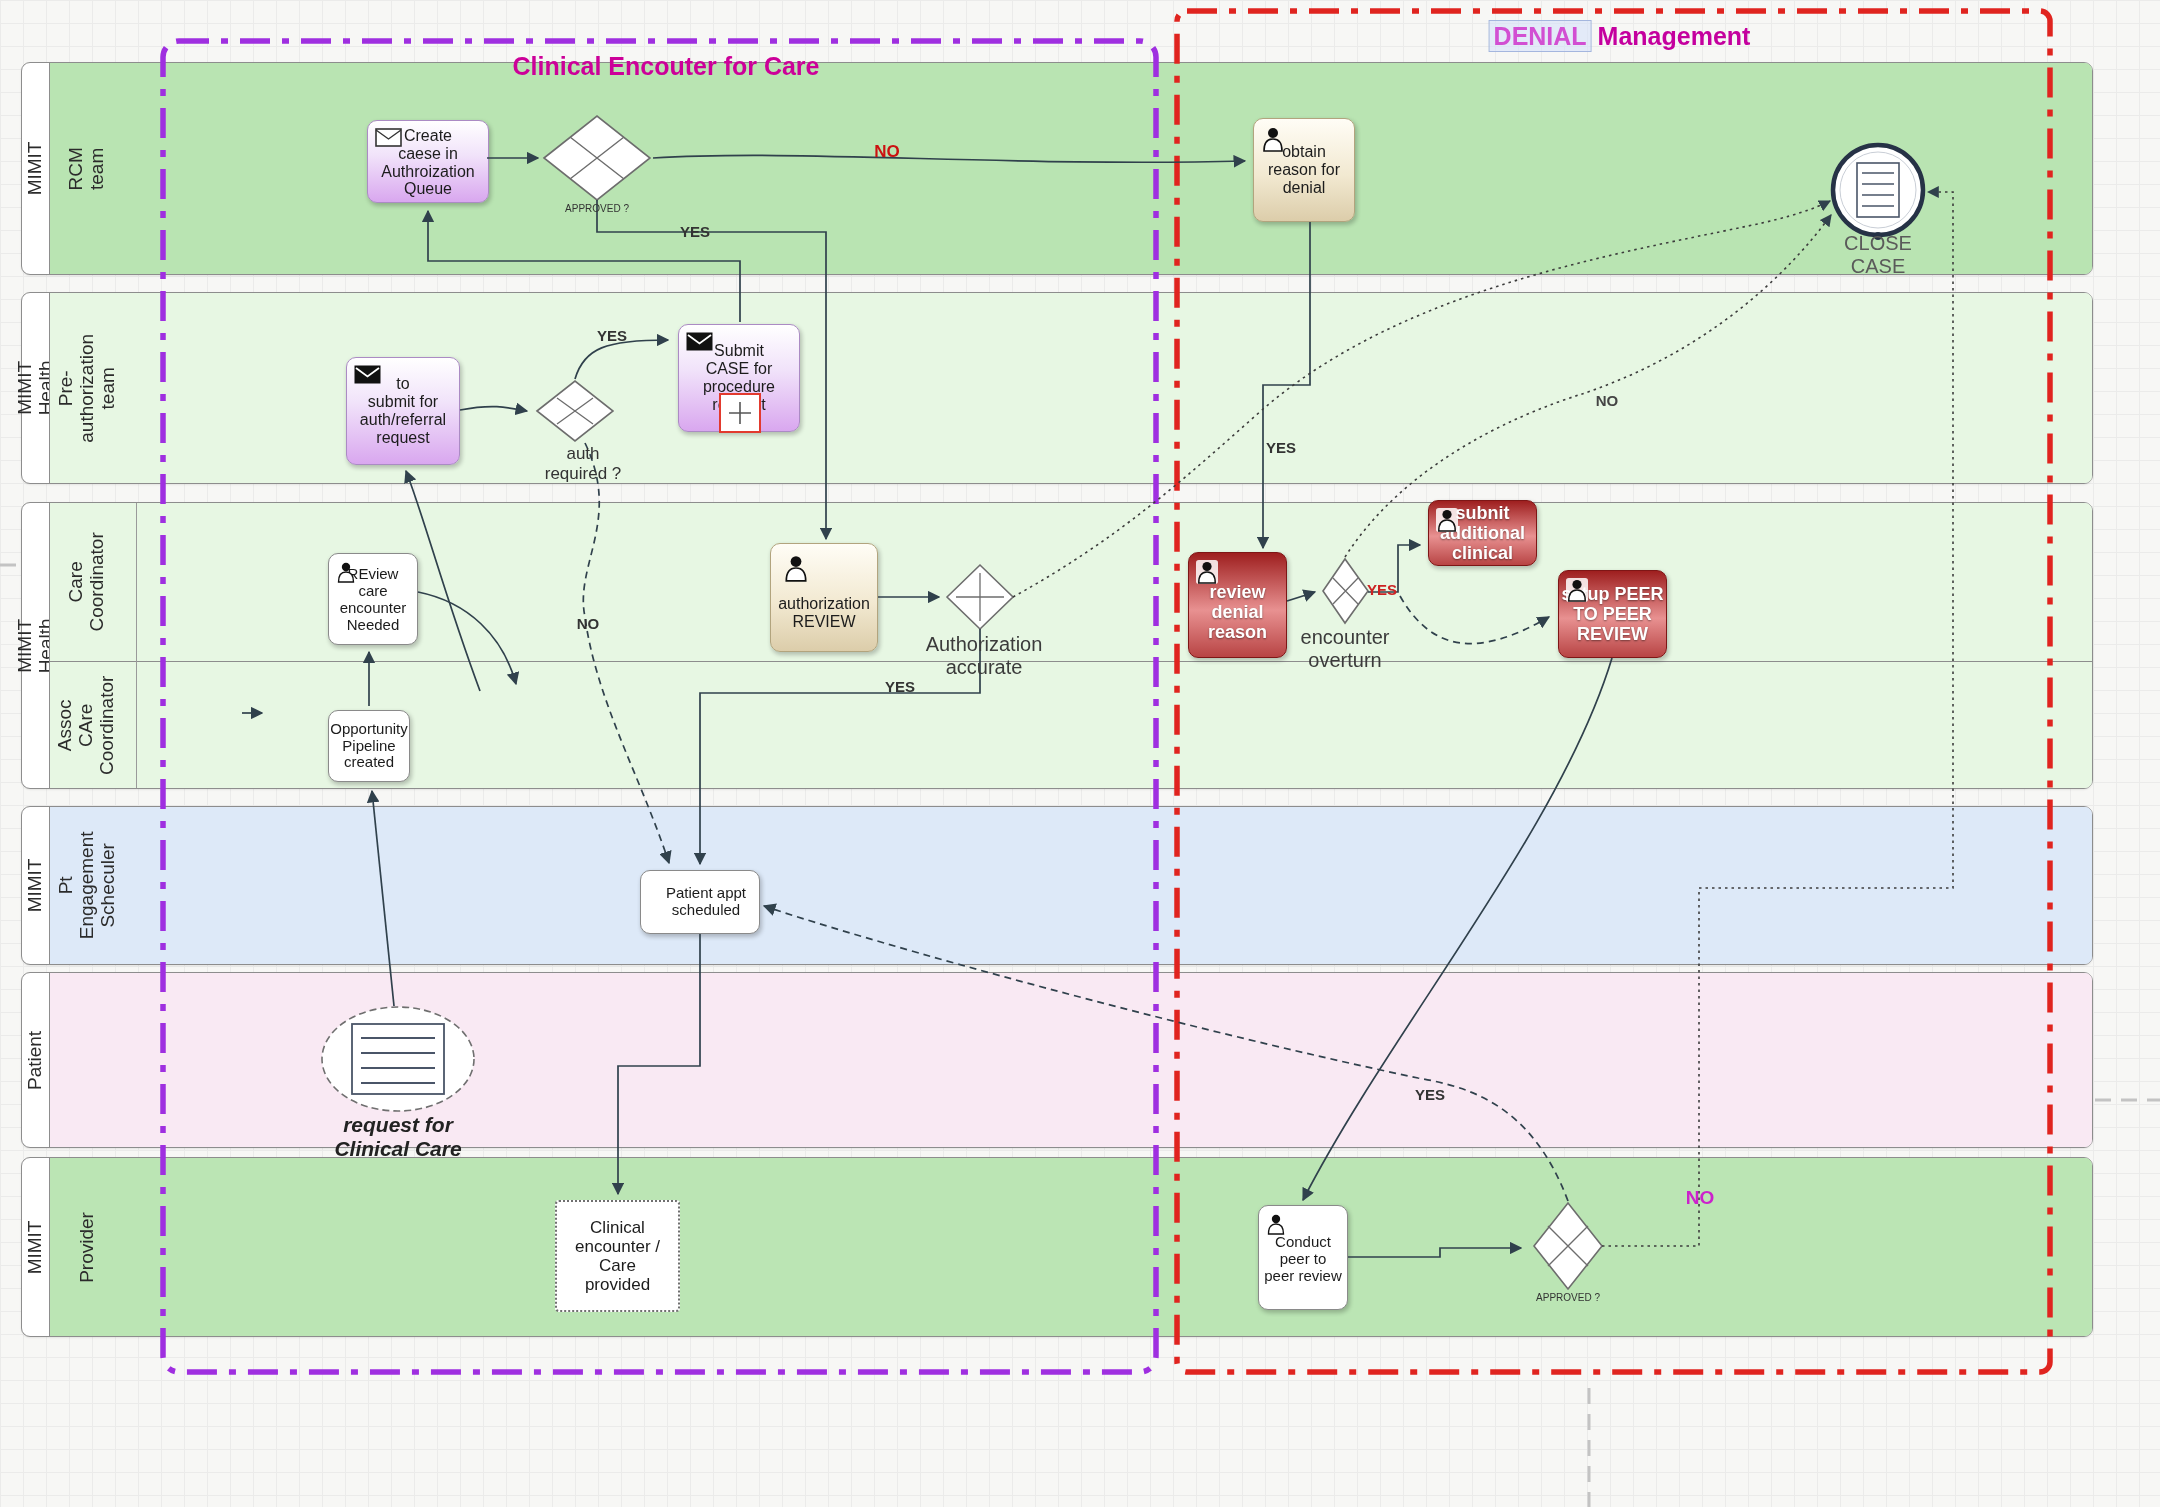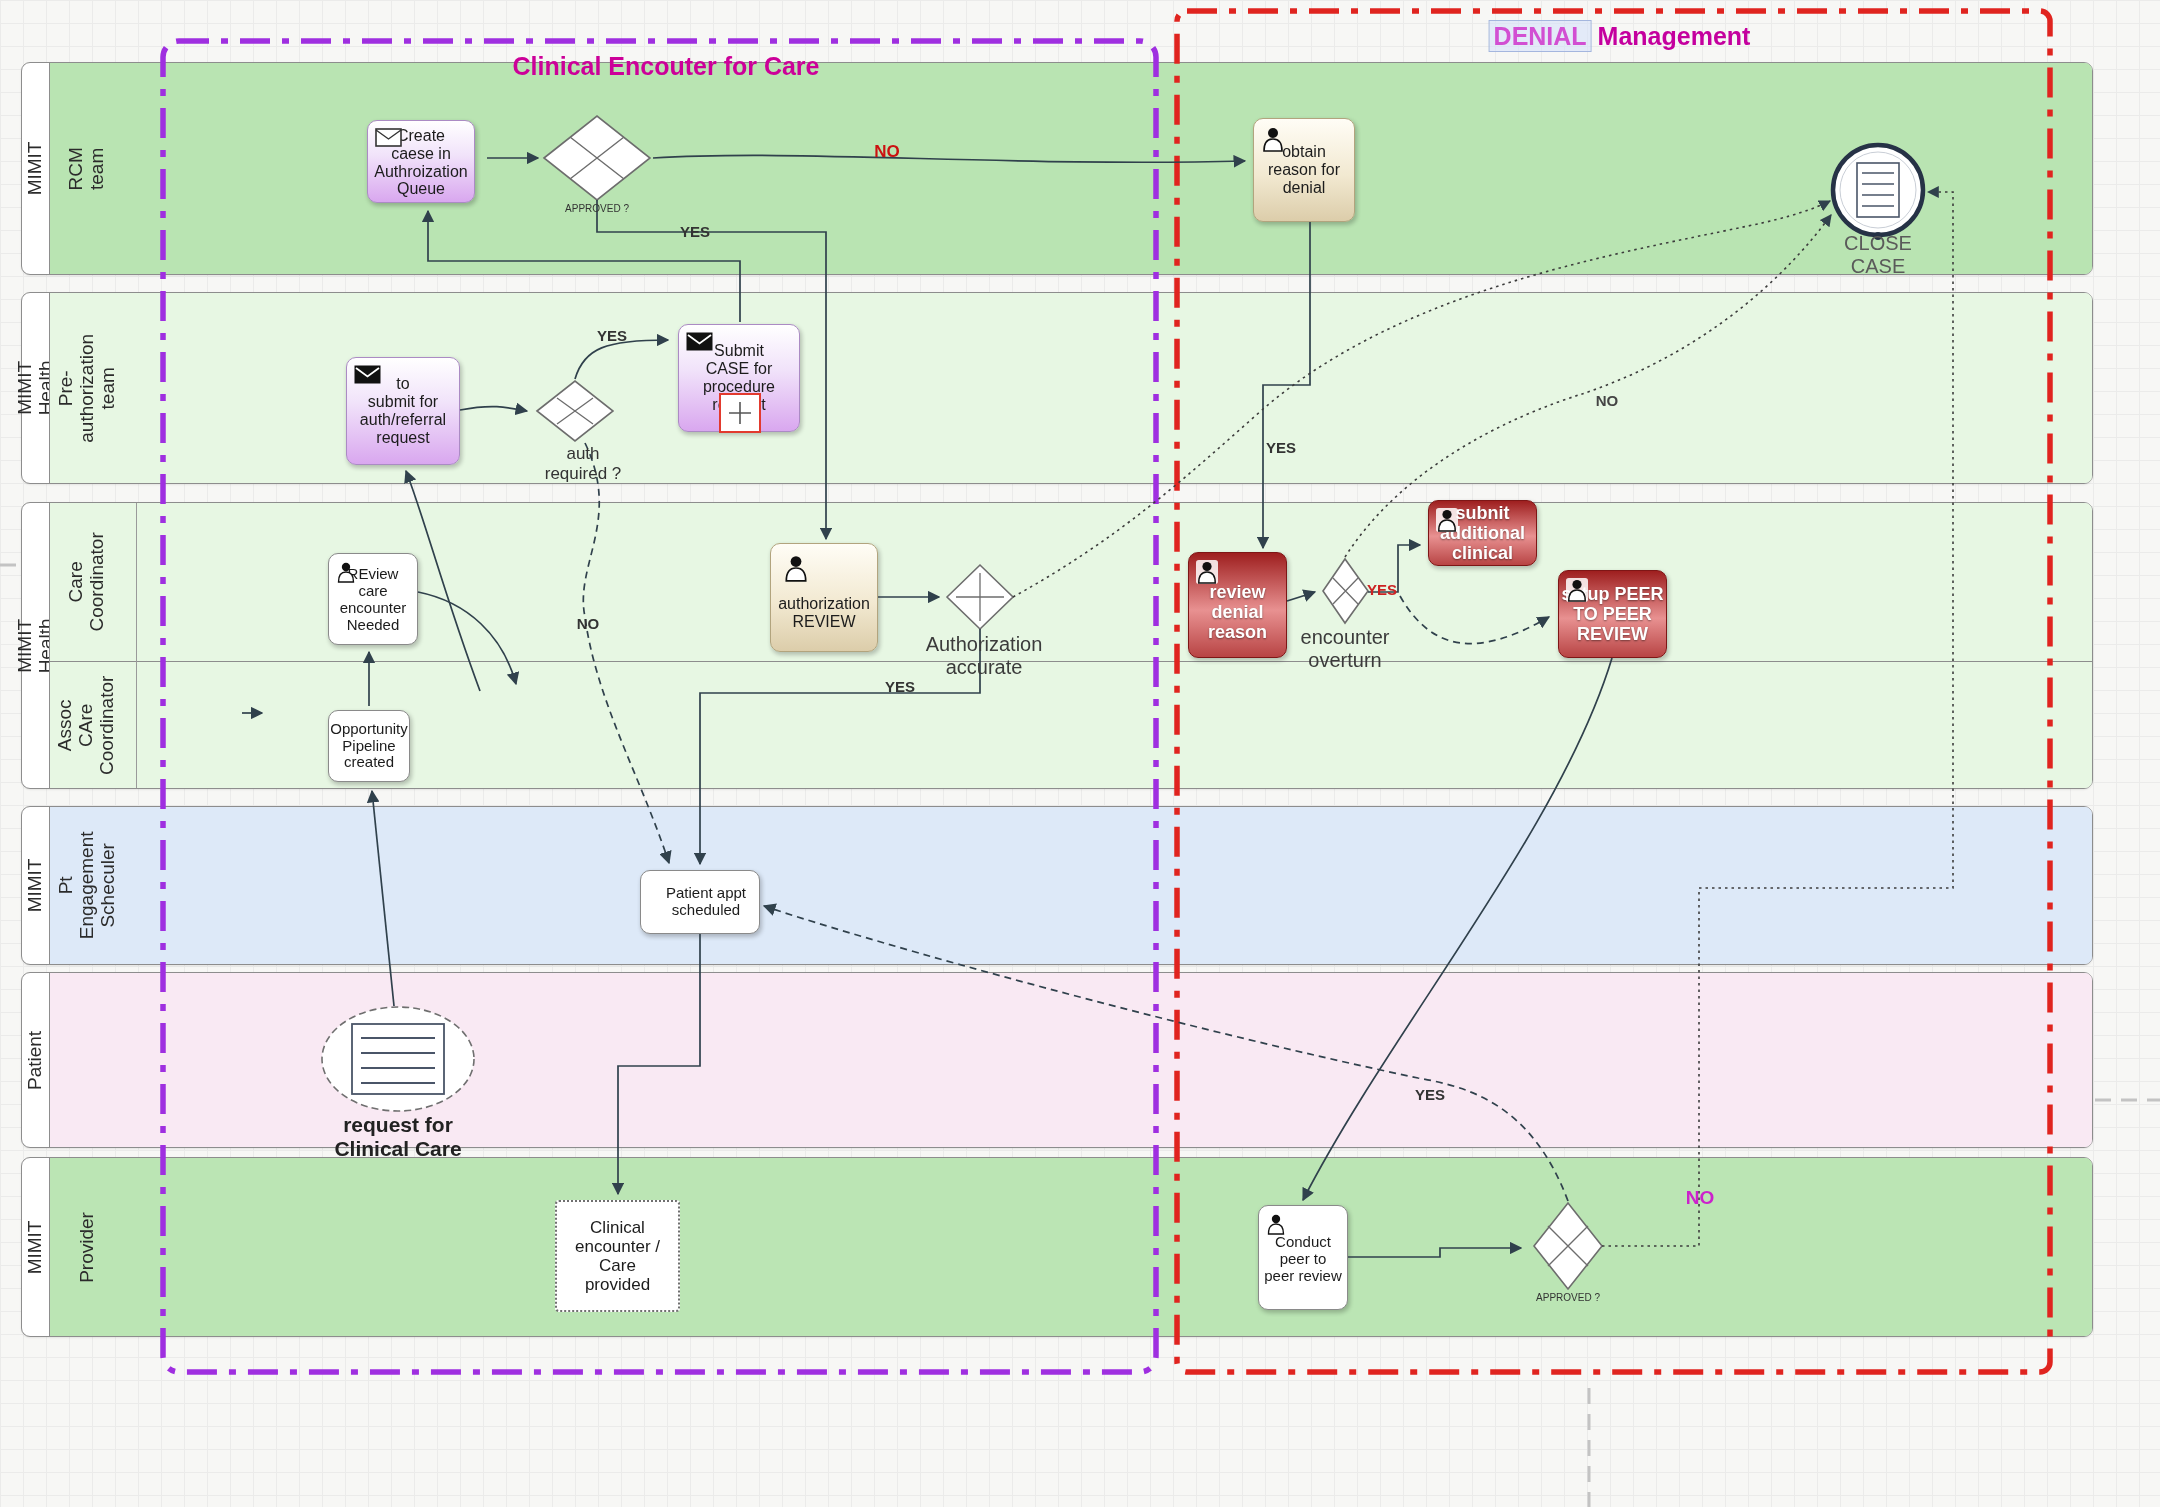--- a/index.html
+++ b/index.html
@@ -116,21 +116,21 @@
         </div>
     </div>
   </div>
 
   <div class="gtitle" style="left:666px;top:52px;color:#cc0099;">Clinical Encouter for Care</div>
   <div class="gtitle" style="left:1620px;top:22px;color:#c4009e;">
     <span style="color:#d24fd2;background:rgba(212,224,250,.55);outline:1px solid #a4b6de;padding:1px 4px;">DENIAL</span>
     <span>Management</span>
   </div>
 
-  <div class="nd pv" style="left:367px;top:120px;width:108px;height:83px;">
+  <div class="nd pv" style="left:367px;top:120px;width:122px;height:83px;">
     <svg class="ic" width="27" height="19" viewBox="0 0 27 19">
         <rect x="1" y="1" width="25" height="17" fill="#fff" stroke="#333" stroke-width="1.6"></rect>
         <path d="M1,2 L13.5,11 L26,2" fill="none" stroke="#333" stroke-width="1.4"></path>
       </svg>
     <div class="ntx" style="padding-top:2px">Create
 caese in
 Authroization
 Queue</div>
   </div>
 
@@ -345,21 +345,21 @@
   <div class="lb glab" style="left:597px;top:203px;">APPROVED ?</div>
   <div class="lb glab" style="left:583px;top:444px;font-weight:normal;font-size:17px;">auth
 required ?</div>
   <div class="lb" style="left:984px;top:633px;font-size:20px;color:#3b3b3b;">Authorization
 accurate</div>
   <div class="lb" style="left:1345px;top:626px;font-size:20px;color:#3b3b3b;">encounter
 overturn</div>
   <div class="lb glab" style="left:1568px;top:1292px;">APPROVED ?</div>
   <div class="lb" style="left:1878px;top:232px;font-size:20px;color:#5a5a5a;">CLOSE
 CASE</div>
-  <div class="lb" style="left:398px;top:1113px;font-size:21px;font-weight:bold;color:#222;">request  for
+  <div class="lb" style="left:398px;top:1113px;font-size:21px;font-weight:bold;color:#222;font-style:italic;">request  for
 Clinical Care</div>
 
   <div class="el" style="left:887px;top:152px;color:#cc1111;font-size:17px;">NO</div>
   <div class="el" style="left:695px;top:231px;">YES</div>
   <div class="el" style="left:612px;top:335px;">YES</div>
   <div class="el" style="left:588px;top:623px;">NO</div>
   <div class="el" style="left:900px;top:686px;">YES</div>
   <div class="el" style="left:1281px;top:447px;">YES</div>
   <div class="el" style="left:1382px;top:589px;color:#cc2222;">YES</div>
   <div class="el" style="left:1607px;top:400px;color:#444;">NO</div>

